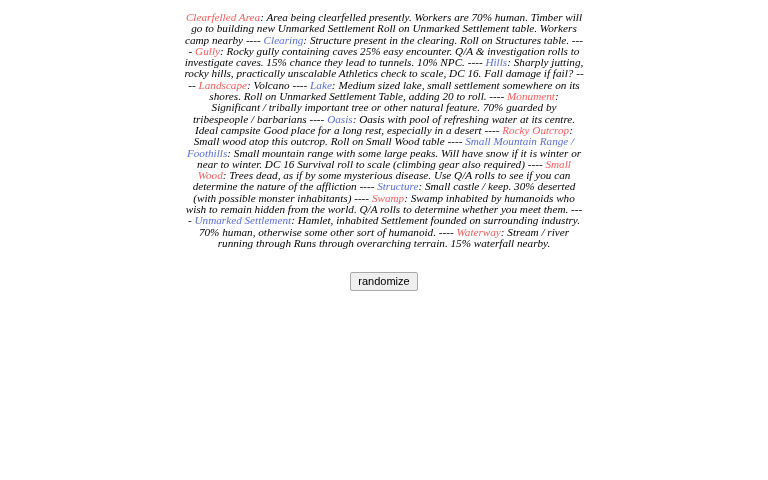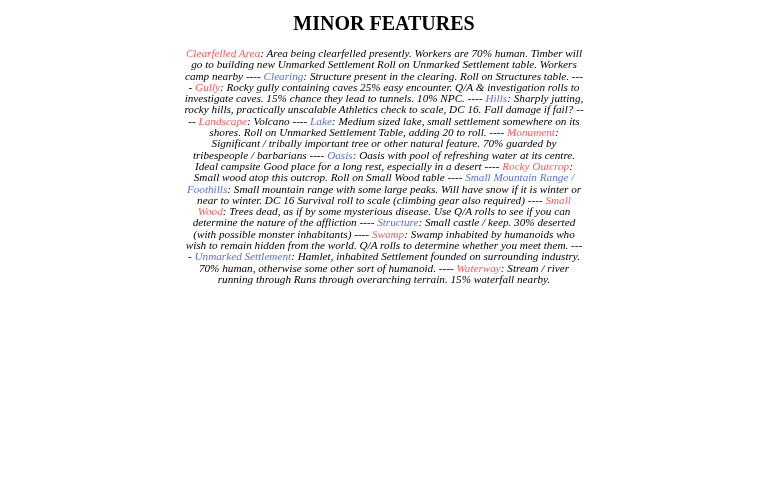--- a/index.html
+++ b/index.html
@@ -74,20 +74,22 @@
     border-radius: 2px;
     color: #000000;
     cursor: pointer;
   }
 </style>
 </head>
 <body>
 
 <div class="page">
 
-  <h1 class="page-title">MINOR FEATURES</h1>
 
   <div class="body-wrap">
     <p class="entry-paragraph" id="entry-paragraph"><span class="term-red">Clearfelled Area</span><span>: Area being clearfelled presently. Workers are 70% human. Timber will go to building new Unmarked Settlement Roll on Unmarked Settlement table. Workers camp nearby </span><span class="sep">---- </span><span class="term-blue">Clearing</span><span>: Structure present in the clearing. Roll on Structures table. </span><span class="sep">---- </span><span class="term-red">Gully</span><span>: Rocky gully containing caves 25% easy encounter. Q/A &amp; investigation rolls to investigate caves. 15% chance they lead to tunnels. 10% NPC. </span><span class="sep">---- </span><span class="term-blue">Hills</span><span>: Sharply jutting, rocky hills, practically unscalable Athletics check to scale, DC 16. Fall damage if fail? </span><span class="sep">---- </span><span class="term-red">Landscape</span><span>: Volcano </span><span class="sep">---- </span><span class="term-blue">Lake</span><span>: Medium sized lake, small settlement somewhere on its shores. Roll on Unmarked Settlement Table, adding 20 to roll. </span><span class="sep">---- </span><span class="term-red">Monument</span><span>: Significant / tribally important tree or other natural feature. 70% guarded by tribespeople / barbarians </span><span class="sep">---- </span><span class="term-blue">Oasis</span><span>: Oasis with pool of refreshing water at its centre. Ideal campsite Good place for a long rest, especially in a desert </span><span class="sep">---- </span><span class="term-red">Rocky Outcrop</span><span>: Small wood atop this outcrop. Roll on Small Wood table </span><span class="sep">---- </span><span class="term-blue">Small Mountain Range / Foothills</span><span>: Small mountain range with some large peaks. Will have snow if it is winter or near to winter. DC 16 Survival roll to scale (climbing gear also required) </span><span class="sep">---- </span><span class="term-red">Small Wood</span><span>: Trees dead, as if by some mysterious disease. Use Q/A rolls to see if you can determine the nature of the affliction </span><span class="sep">---- </span><span class="term-blue">Structure</span><span>: Small castle / keep. 30% deserted (with possible monster inhabitants) </span><span class="sep">---- </span><span class="term-red">Swamp</span><span>: Swamp inhabited by humanoids who wish to remain hidden from the world. Q/A rolls to determine whether you meet them. </span><span class="sep">---- </span><span class="term-blue">Unmarked Settlement</span><span>: Hamlet, inhabited Settlement founded on surrounding industry. 70% human, otherwise some other sort of humanoid. </span><span class="sep">---- </span><span class="term-red">Waterway</span><span>: Stream / river running through Runs through overarching terrain. 15% waterfall nearby.</span></p>
   </div>
 
+  <div class="button-row">
+    <button class="randomize-button" type="button">randomize</button>
+  </div>
 
 </div>
 
 </body></html>

